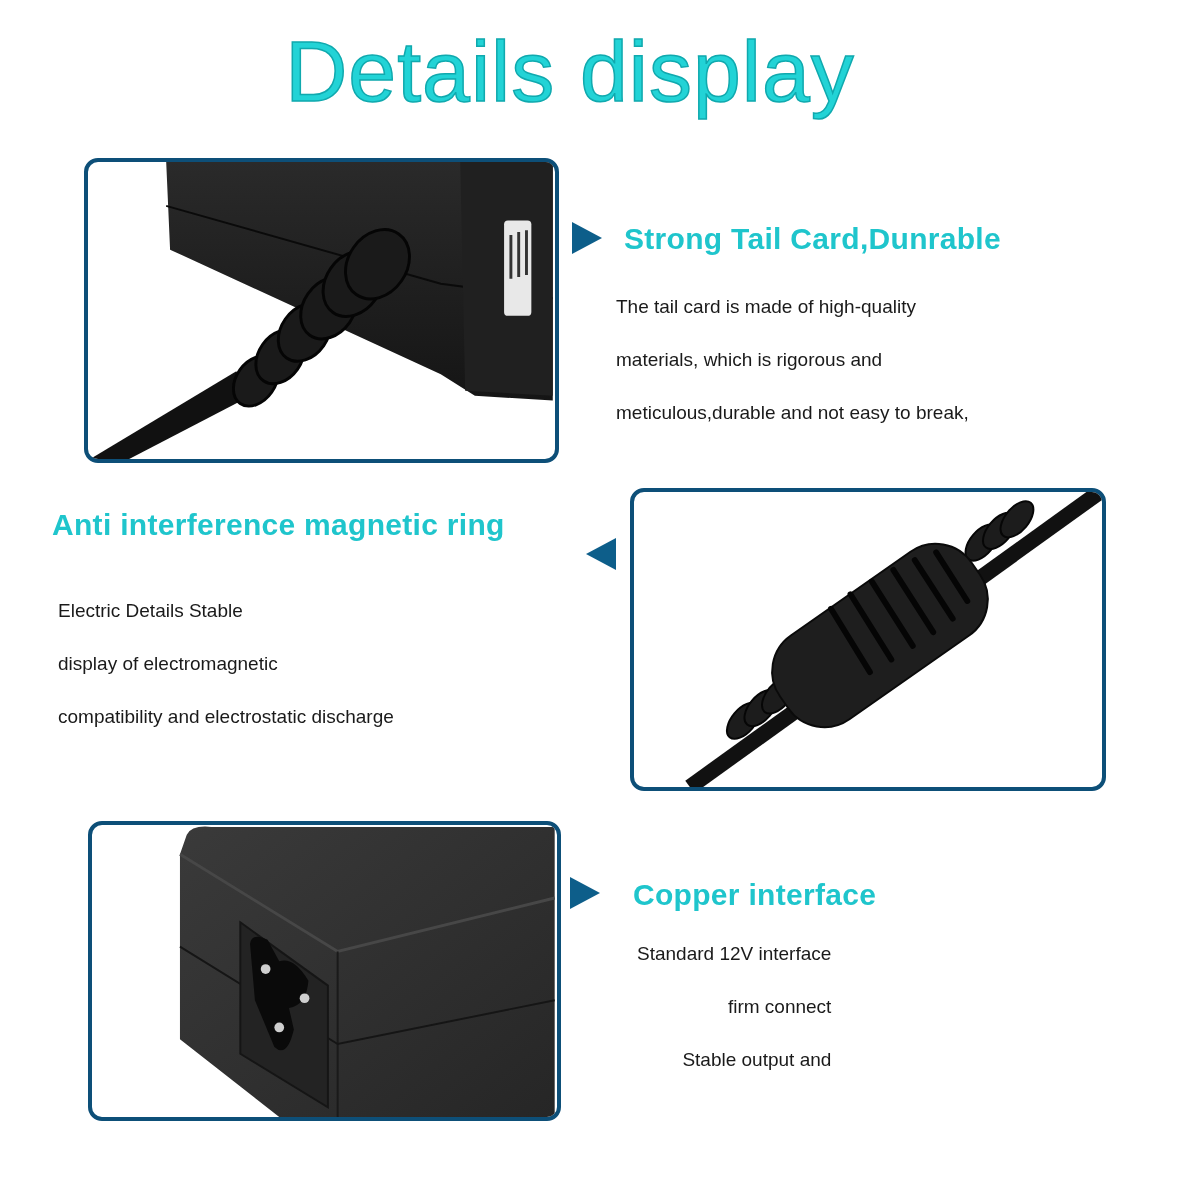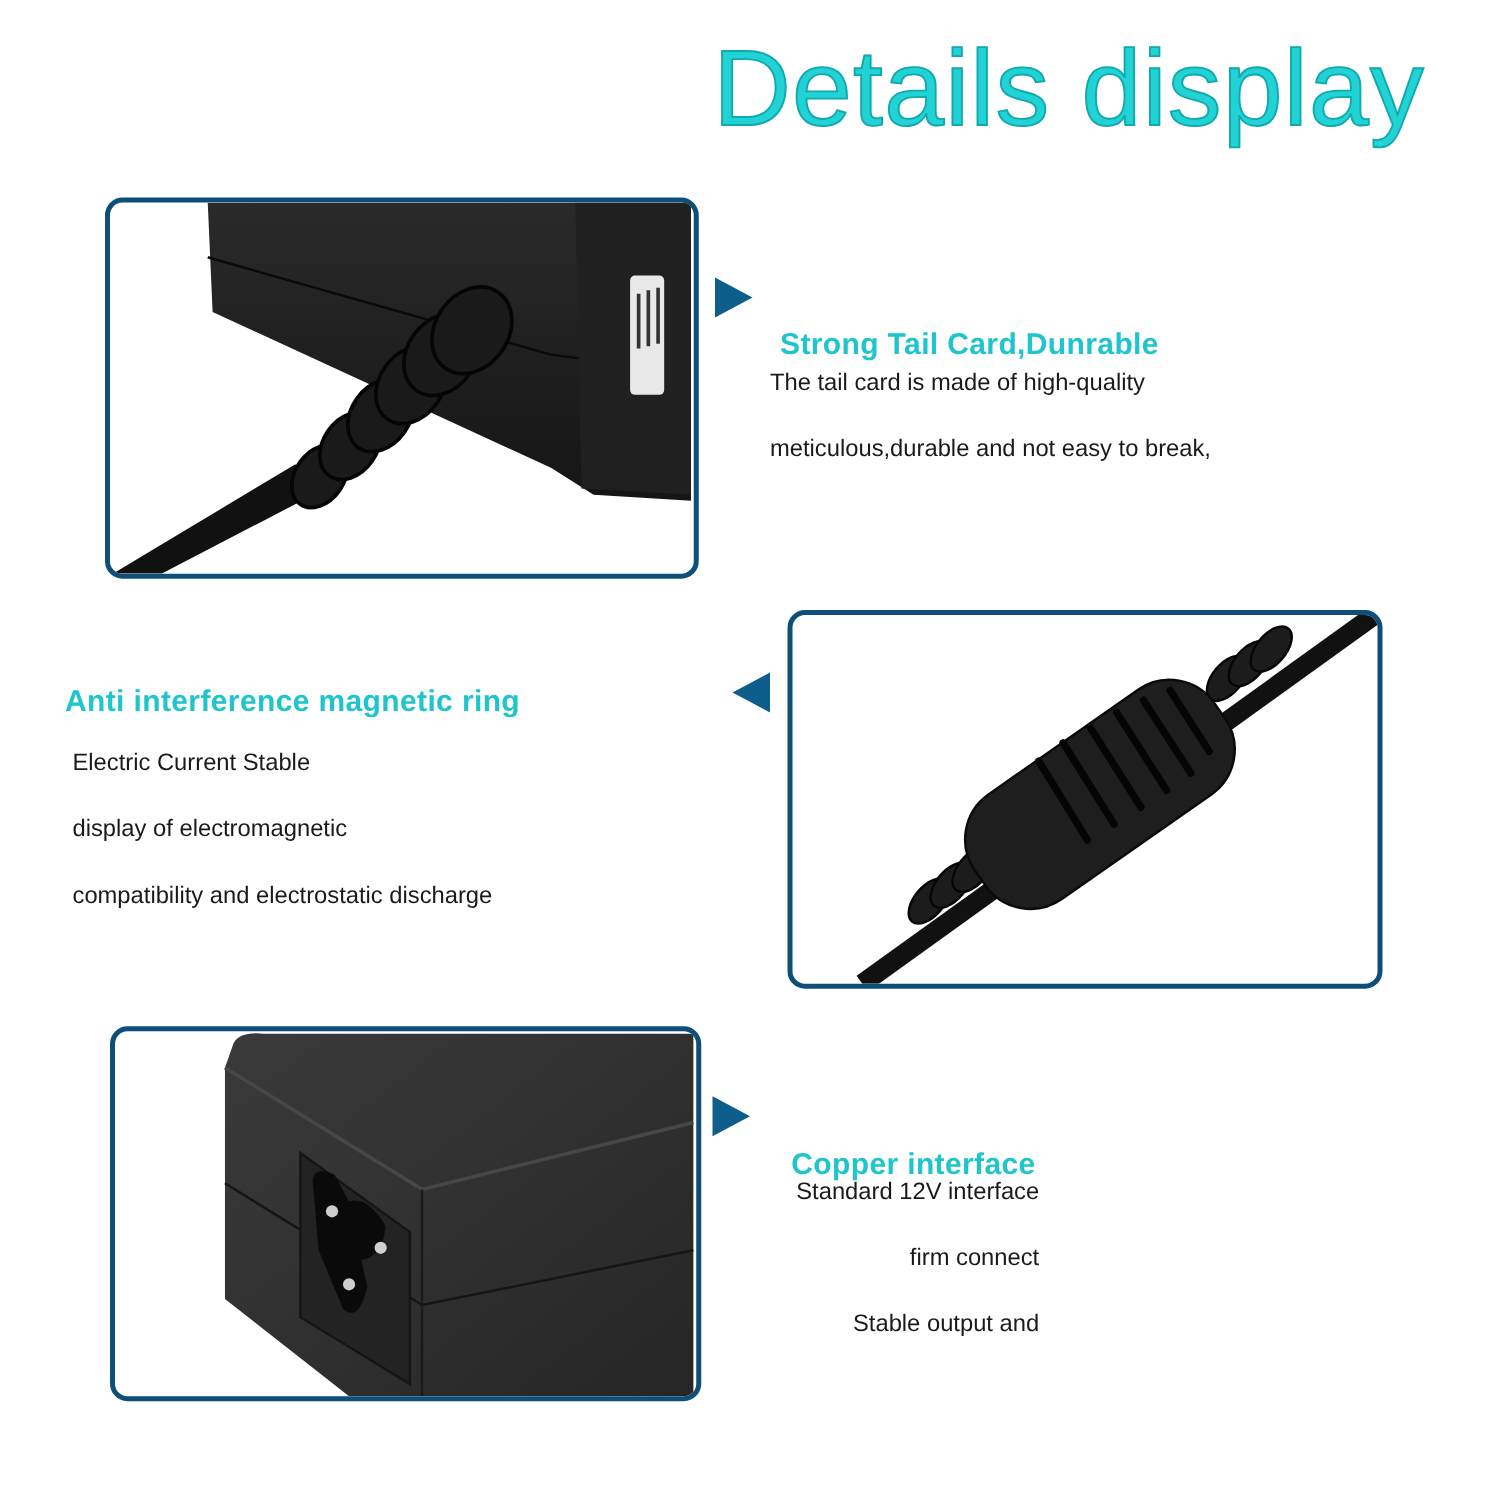--- a/index.html
+++ b/index.html
@@ -1,20 +1,20 @@
 <!DOCTYPE html>
 <html><head>
 <meta charset="utf-8">
 <style>
   * { box-sizing: border-box; margin: 0; padding: 0; }
   html, body { width: 1200px; height: 1200px; background: #ffffff; overflow: hidden; }
   body { position: relative; font-family: "Liberation Sans", "DejaVu Sans", sans-serif; }
 
   .title {
-    position: absolute; left: 0; top: 22px; width: 1140px; text-align: right;
+    position: absolute; left: 0; top: 22px; width: 1140px; text-align: center;
     font-family: "Liberation Sans", sans-serif;
     font-size: 86px; font-weight: 400; letter-spacing: 1px;
     color: #22d3d6;
     -webkit-text-stroke: 1.5px #10a9ae;
   }
 
   .panel {
     position: absolute; border: 4px solid #0d4f78; border-radius: 14px;
     background: #ffffff; overflow: hidden;
   }
@@ -24,23 +24,22 @@
   .panel svg { position: absolute; left: 0; top: 0; width: 100%; height: 100%; }
 
   .arrow { position: absolute; width: 0; height: 0; }
   .arrow-right { border-top: 16px solid transparent; border-bottom: 16px solid transparent; border-left: 30px solid #0d5e8a; }
   .arrow-left  { border-top: 16px solid transparent; border-bottom: 16px solid transparent; border-right: 30px solid #0d5e8a; }
   #arrow1 { left: 572px; top: 222px; }
   #arrow2 { left: 586px; top: 538px; }
   #arrow3 { left: 570px; top: 877px; }
 
   .heading {
-    position: absolute; font-size: 24px; font-weight: 700; color: #1fc5cc; white-space: nowrap;
+    position: absolute; font-size: 30px; font-weight: 700; color: #1fc5cc; white-space: nowrap;
     letter-spacing: 0.3px;
-    margin-top: 40px;
   }
   #heading1 { left: 624px; top: 222px; }
   #heading2 { left: 52px; top: 508px; }
   #heading3 { left: 633px; top: 878px; }
 
   .desc { position: absolute; white-space: nowrap; font-size: 19px; color: #1a1a1a; line-height: 53px; }
   .desc div { height: 53px; }
   #desc1 { left: 616px; top: 280px; }
   #desc2 { left: 58px; top: 584px; }
   #desc3 { left: 637px; top: 927px; text-align: right; }
@@ -75,27 +74,28 @@
       <ellipse cx="245" cy="150" rx="26" ry="34" transform="rotate(35 245 150)"></ellipse>
       <ellipse cx="270" cy="125" rx="28" ry="36" transform="rotate(35 270 125)"></ellipse>
       <ellipse cx="295" cy="105" rx="30" ry="38" transform="rotate(35 295 105)"></ellipse>
     </g>
   </svg>
 </div>
 <div class="arrow arrow-right" id="arrow1"></div>
 <div class="heading" id="heading1">Strong Tail Card,Dunrable</div>
 <div class="desc" id="desc1">
   <div>The tail card is made of high-quality</div>
+  <div>materials, which is rigorous and</div>
   <div>meticulous,durable and not easy to break,</div>
 </div>
 
 <div class="arrow arrow-left" id="arrow2"></div>
 <div class="heading" id="heading2">Anti interference magnetic ring</div>
 <div class="desc" id="desc2">
-  <div>Electric Current Stable</div>
+  <div>Electric Details Stable</div>
   <div>display of electromagnetic</div>
   <div>compatibility and electrostatic discharge</div>
 </div>
 <div class="panel" id="panel2">
   <svg viewBox="0 0 476 303">
     <line x1="55" y1="303" x2="476" y2="0" stroke="#111" stroke-width="16"></line>
     <g fill="#1c1c1c" stroke="#060606" stroke-width="2">
       <ellipse cx="110" cy="235" rx="12" ry="22" transform="rotate(40 110 235)"></ellipse>
       <ellipse cx="128" cy="222" rx="12" ry="22" transform="rotate(40 128 222)"></ellipse>
       <ellipse cx="146" cy="209" rx="12" ry="22" transform="rotate(40 146 209)"></ellipse>

